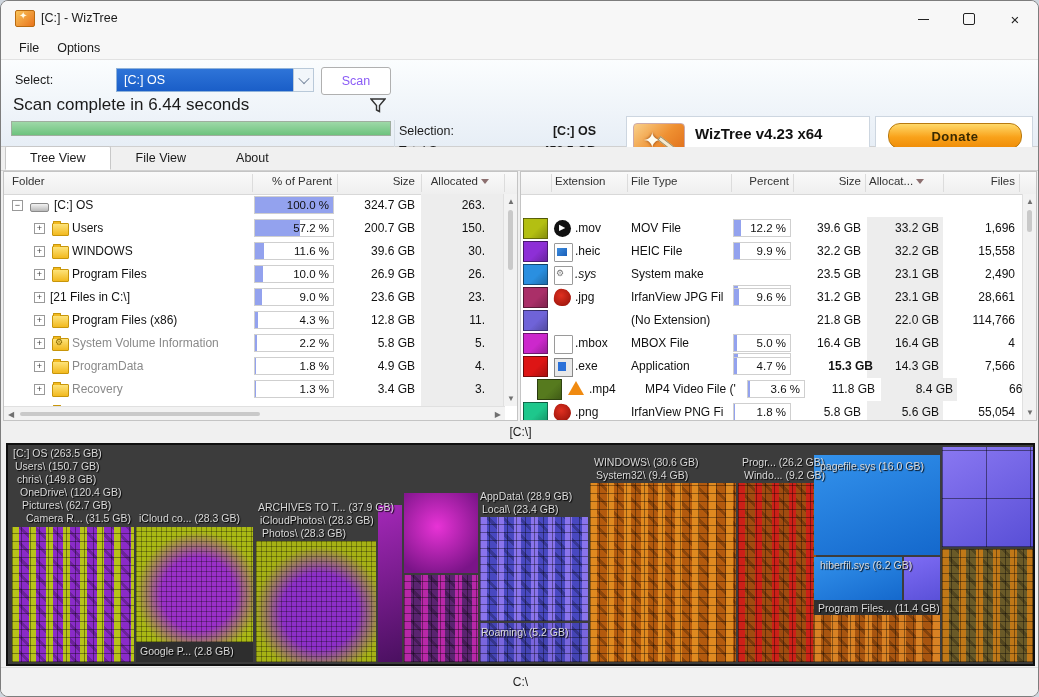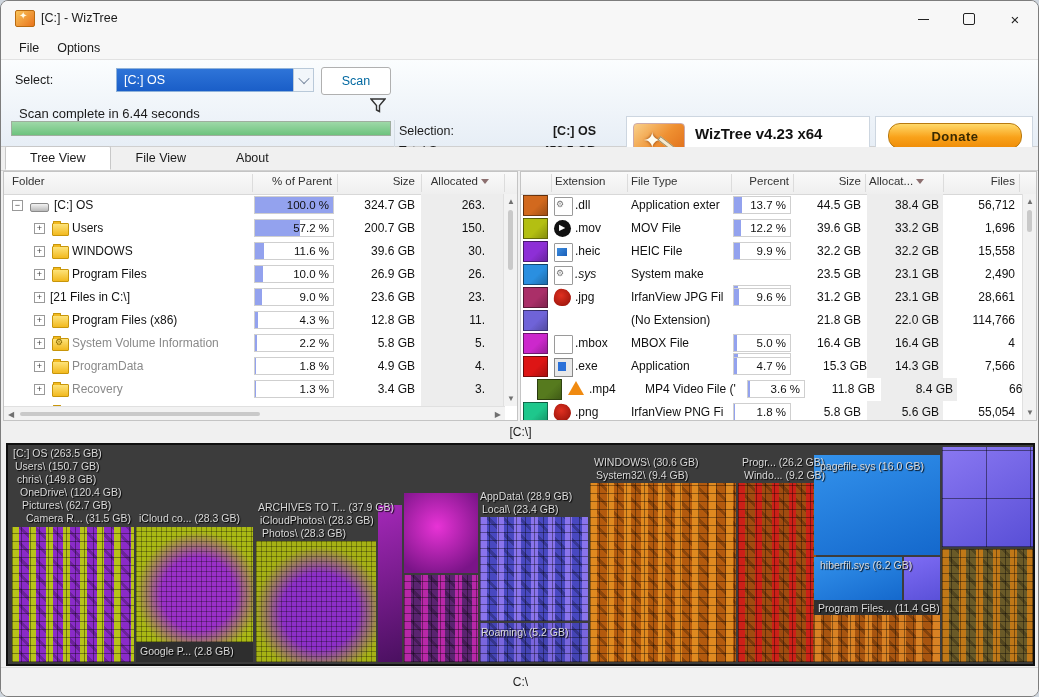--- a/index.html
+++ b/index.html
@@ -22,22 +22,22 @@
   
   #toolbar{position:absolute;left:0;top:58px;width:100%;height:88px;
            background:linear-gradient(#fbfdfe,#e7eef6);border-top:1px solid #e2e2e2;border-bottom:1px solid #d0d0d0;box-sizing:border-box;}
   #select-label{position:absolute;left:14px;top:13px;font-size:12.5px;color:#1a1a1a;}
   #drive-combo{position:absolute;left:115px;top:8px;width:198px;height:24px;background:linear-gradient(#2e74d8,#1a5ec8);
                border:1px solid #8fb2da;color:#fff;font-size:12.5px;display:flex;align-items:center;padding-left:7px;box-sizing:border-box;}
   #combo-arrow{position:absolute;left:292px;top:8px;width:21px;height:24px;background:#f2f6fa;border:1px solid #b9c9d9;box-sizing:border-box;
                display:flex;align-items:center;justify-content:center;}
   #combo-arrow i{display:block;width:7px;height:7px;border-right:1.5px solid #7a8aa0;border-bottom:1.5px solid #7a8aa0;transform:rotate(45deg) translate(-1px,-1px);}
   #scan-btn{position:absolute;left:320px;top:7px;width:68px;height:26px;background:#fff;border:1px solid #b0b0b0;border-radius:3px;
-            font-size:12.5px;color:#0369a1;display:flex;align-items:center;justify-content:center;}
-  #scan-status{position:absolute;left:12px;top:46px;font-size:13px;color:#1a1a1a;margin-left:6px;}
+            font-size:12.5px;color:#8b5cf6;display:flex;align-items:center;justify-content:center;}
+  #scan-status{position:absolute;left:12px;top:35px;font-size:17px;color:#1a1a1a;}
   #filter-icon{position:absolute;left:369px;top:38px;}
   #progress{position:absolute;left:10px;top:61px;width:380px;height:15px;border:1px solid #9fae9f;background:#e8efe8;box-sizing:border-box;}
   #progress-fill{height:100%;background:linear-gradient(#8ed49a,#63bb72);}
   .vsep{position:absolute;top:60px;width:1px;height:86px;background:#d5dde5;}
   
   #summary{position:absolute;left:398px;top:62px;width:225px;}
   .sumrow{position:relative;height:20px;font-size:12.5px;color:#1a1a1a;}
   .sumrow .lbl{position:absolute;left:0;top:2px;}
   .sumrow .val{position:absolute;right:28px;top:2px;font-weight:bold;white-space:nowrap;}
   .sumrow .extra{position:absolute;left:201px;top:2px;font-weight:bold;white-space:nowrap;overflow:hidden;width:26px;}
@@ -367,34 +367,20 @@
       <div class="h-cell" style="left:424px;width:70px;text-align:right">Files</div>
       <div class="h-sep" style="left:30px"></div>
         <div class="h-sep" style="left:106px"></div>
         <div class="h-sep" style="left:210px"></div>
         <div class="h-sep" style="left:272px"></div>
         <div class="h-sep" style="left:344px"></div>
         <div class="h-sep" style="left:422px"></div>
         <div class="h-sep" style="left:498px"></div>
     </div>
     <div class="rows" id="ext-rows">
-        <div class="grow" style="top: 0px;">
-          <div class="allocbg" style="left: 346px; width: 76px;"></div>
-          <div class="swatch" style="background: linear-gradient(135deg, rgb(210, 105, 30) 0%, rgb(210, 105, 30) 55%, rgba(0, 0, 0, 0.25)) rgb(210, 105, 30);"></div>
-          <div class="fticon ic-page gear"></div>
-          <div class="name" style="left: 54px;">.dll</div>
-          <div class="name" style="left: 110px; width: 100px; overflow: hidden;">Application exter</div>
-          <div class="pctwrap" style="left: 212px; width: 58px;">
-            <div class="pctfill" style="width: 13.7%;"></div>
-            <div class="pcttext">13.7 %</div>
-          </div>
-          <div class="cellnum" style="left: 274px; width: 66px;">44.5 GB</div>
-          <div class="cellnum" style="left: 346px; width: 72px;">38.4 GB</div>
-          <div class="cellnum" style="left: 424px; width: 70px;">56,712</div>
-        </div>
         <div class="grow" style="top: 23px;">
           <div class="allocbg" style="left: 346px; width: 76px;"></div>
           <div class="swatch" style="background: linear-gradient(135deg, rgb(179, 191, 18) 0%, rgb(179, 191, 18) 55%, rgba(0, 0, 0, 0.25)) rgb(179, 191, 18);"></div>
           <div class="fticon ic-mov"></div>
           <div class="name" style="left: 54px;">.mov</div>
           <div class="name" style="left: 110px; width: 100px; overflow: hidden;">MOV File</div>
           <div class="pctwrap" style="left: 212px; width: 58px;">
             <div class="pctfill" style="width: 12.2%;"></div>
             <div class="pcttext">12.2 %</div>
           </div>
@@ -474,21 +460,21 @@
         <div class="grow" style="top: 161px;">
           <div class="allocbg" style="left: 346px; width: 76px;"></div>
           <div class="swatch" style="background: linear-gradient(135deg, rgb(221, 21, 21) 0%, rgb(221, 21, 21) 55%, rgba(0, 0, 0, 0.25)) rgb(221, 21, 21);"></div>
           <div class="fticon ic-exe"></div>
           <div class="name" style="left: 54px;">.exe</div>
           <div class="name" style="left: 110px; width: 100px; overflow: hidden;">Application</div>
           <div class="pctwrap" style="left: 212px; width: 58px; padding-left: 28px;">
             <div class="pctfill" style="width: 4.7%;"></div>
             <div class="pcttext">4.7 %</div>
           </div>
-          <div class="cellnum" style="left: 280px; width: 66px;">15.3 GB</div>
+          <div class="cellnum" style="left: 286px; width: 66px; font-weight: bold;">15.3 GB</div>
           <div class="cellnum" style="left: 346px; width: 72px;">14.3 GB</div>
           <div class="cellnum" style="left: 424px; width: 70px;">7,566</div>
         </div>
         <div class="grow" style="top: 184px; margin-left: 14px;">
           <div class="allocbg" style="left: 346px; width: 76px;"></div>
           <div class="swatch" style="background: linear-gradient(135deg, rgb(86, 122, 30) 0%, rgb(86, 122, 30) 55%, rgba(0, 0, 0, 0.25)) rgb(86, 122, 30);"></div>
           <div class="fticon ic-cone"></div>
           <div class="name" style="left: 54px;">.mp4</div>
           <div class="name" style="left: 110px; width: 100px; overflow: hidden;">MP4 Video File ('</div>
           <div class="pctwrap" style="left: 212px; width: 58px;">

